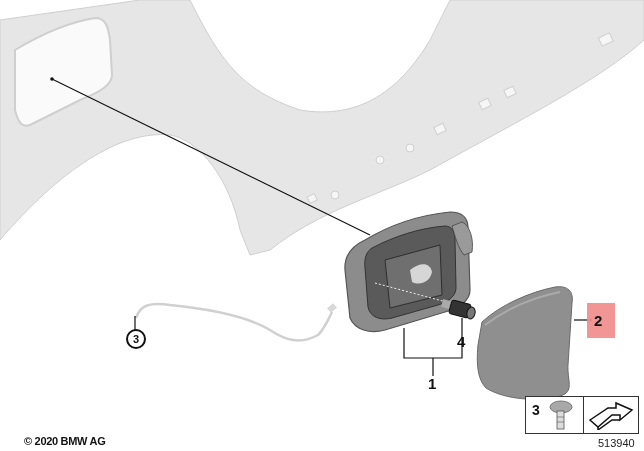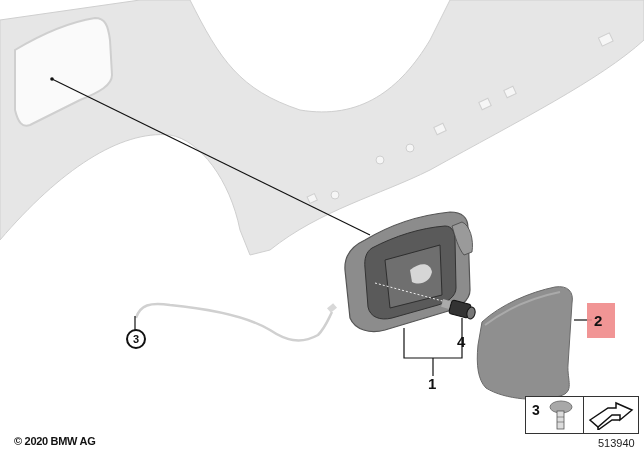--- a/index.html
+++ b/index.html
@@ -1,20 +1,20 @@
 <!DOCTYPE html>
 <html><head>
 <meta charset="utf-8">
 <style>
   html, body { margin:0; padding:0; background:#ffffff; }
   body { width:644px; height:451px; position:relative; overflow:hidden;
          font-family: "Liberation Sans", sans-serif; }
   #diagram { position:absolute; left:0; top:0; width:644px; height:451px; }
   .label { position:absolute; font-weight:bold; color:#111; font-size:15px; line-height:1; }
-  .copyright { position:absolute; left:14px; top:435px; font-size:11px; font-weight:bold; color:#111; letter-spacing:-0.3px; }
+  .copyright { position:absolute; left:24px; top:435px; font-size:11px; font-weight:bold; color:#111; letter-spacing:-0.3px; }
   .part-no { position:absolute; left:598px; top:437px; font-size:11px; color:#222; }
   .hl-box { position:absolute; left:587px; top:303px; width:28px; height:35px; background:#f08a8a; opacity:0.9; }
   .callout-circle { position:absolute; left:126px; top:329px; width:16px; height:16px; border:2px solid #111; border-radius:50%;
                     font-size:11px; font-weight:bold; text-align:center; line-height:16px; color:#111; background:#fff; }
   .legend-box { position:absolute; left:525px; top:396px; width:112px; height:36px; border:1px solid #333; background:#fff; }
   .legend-divider { position:absolute; left:57px; top:0; width:1px; height:36px; background:#333; }
   .legend-num { position:absolute; left:6px; top:5px; font-size:14px; font-weight:bold; color:#111; }
 </style>
 </head>
 <body>

